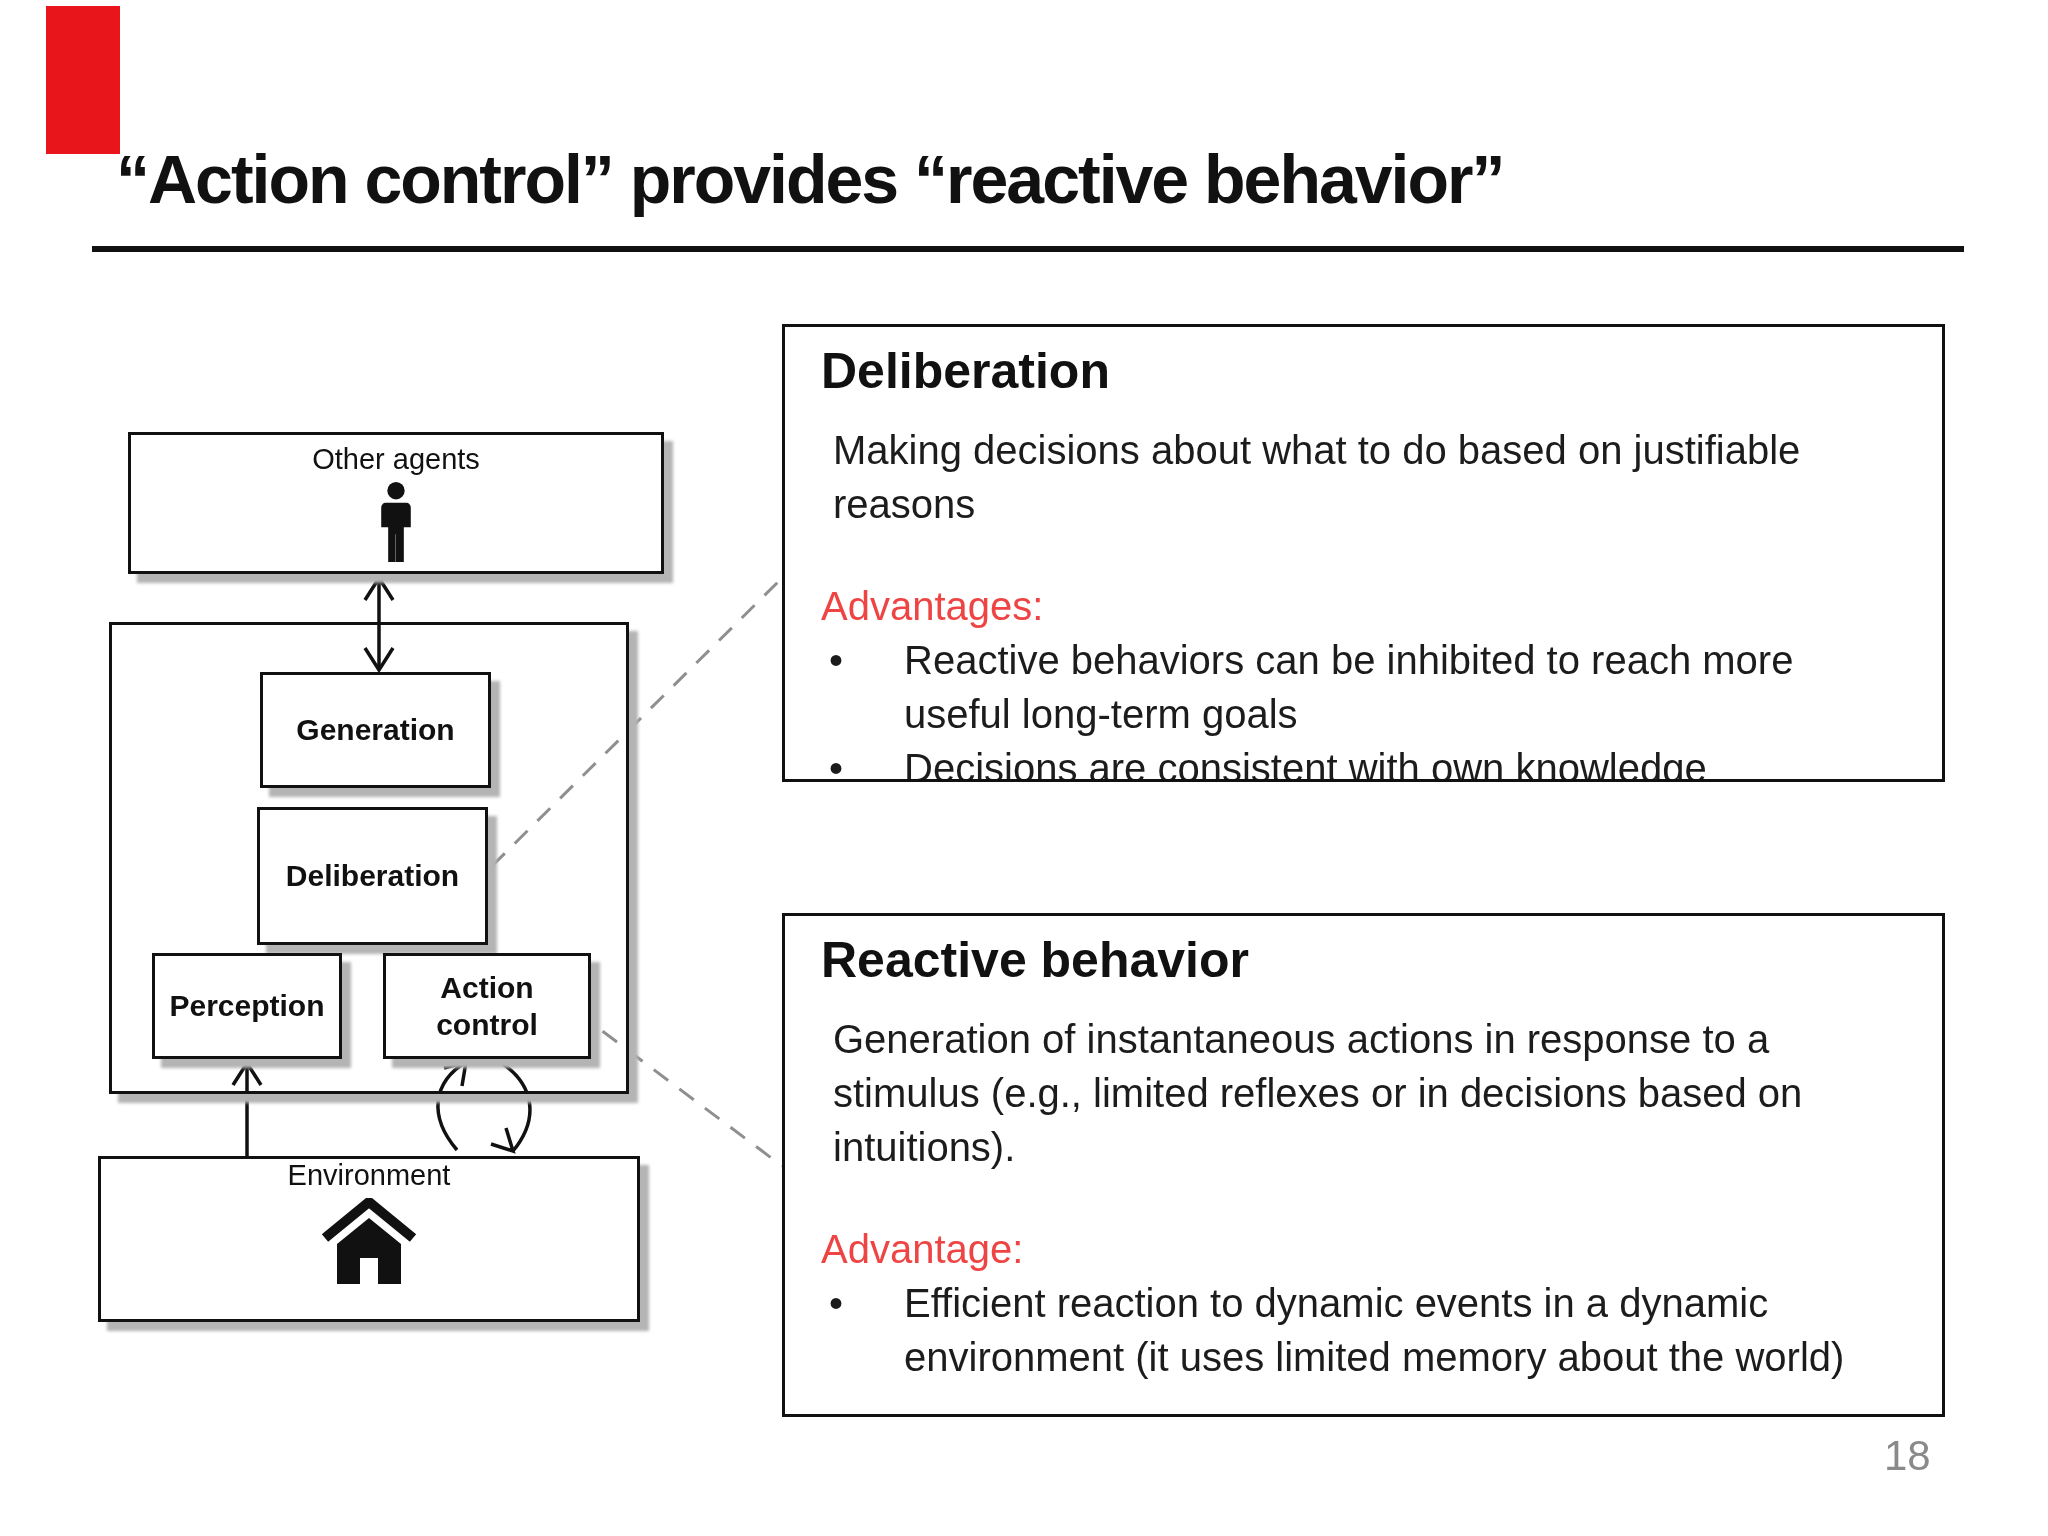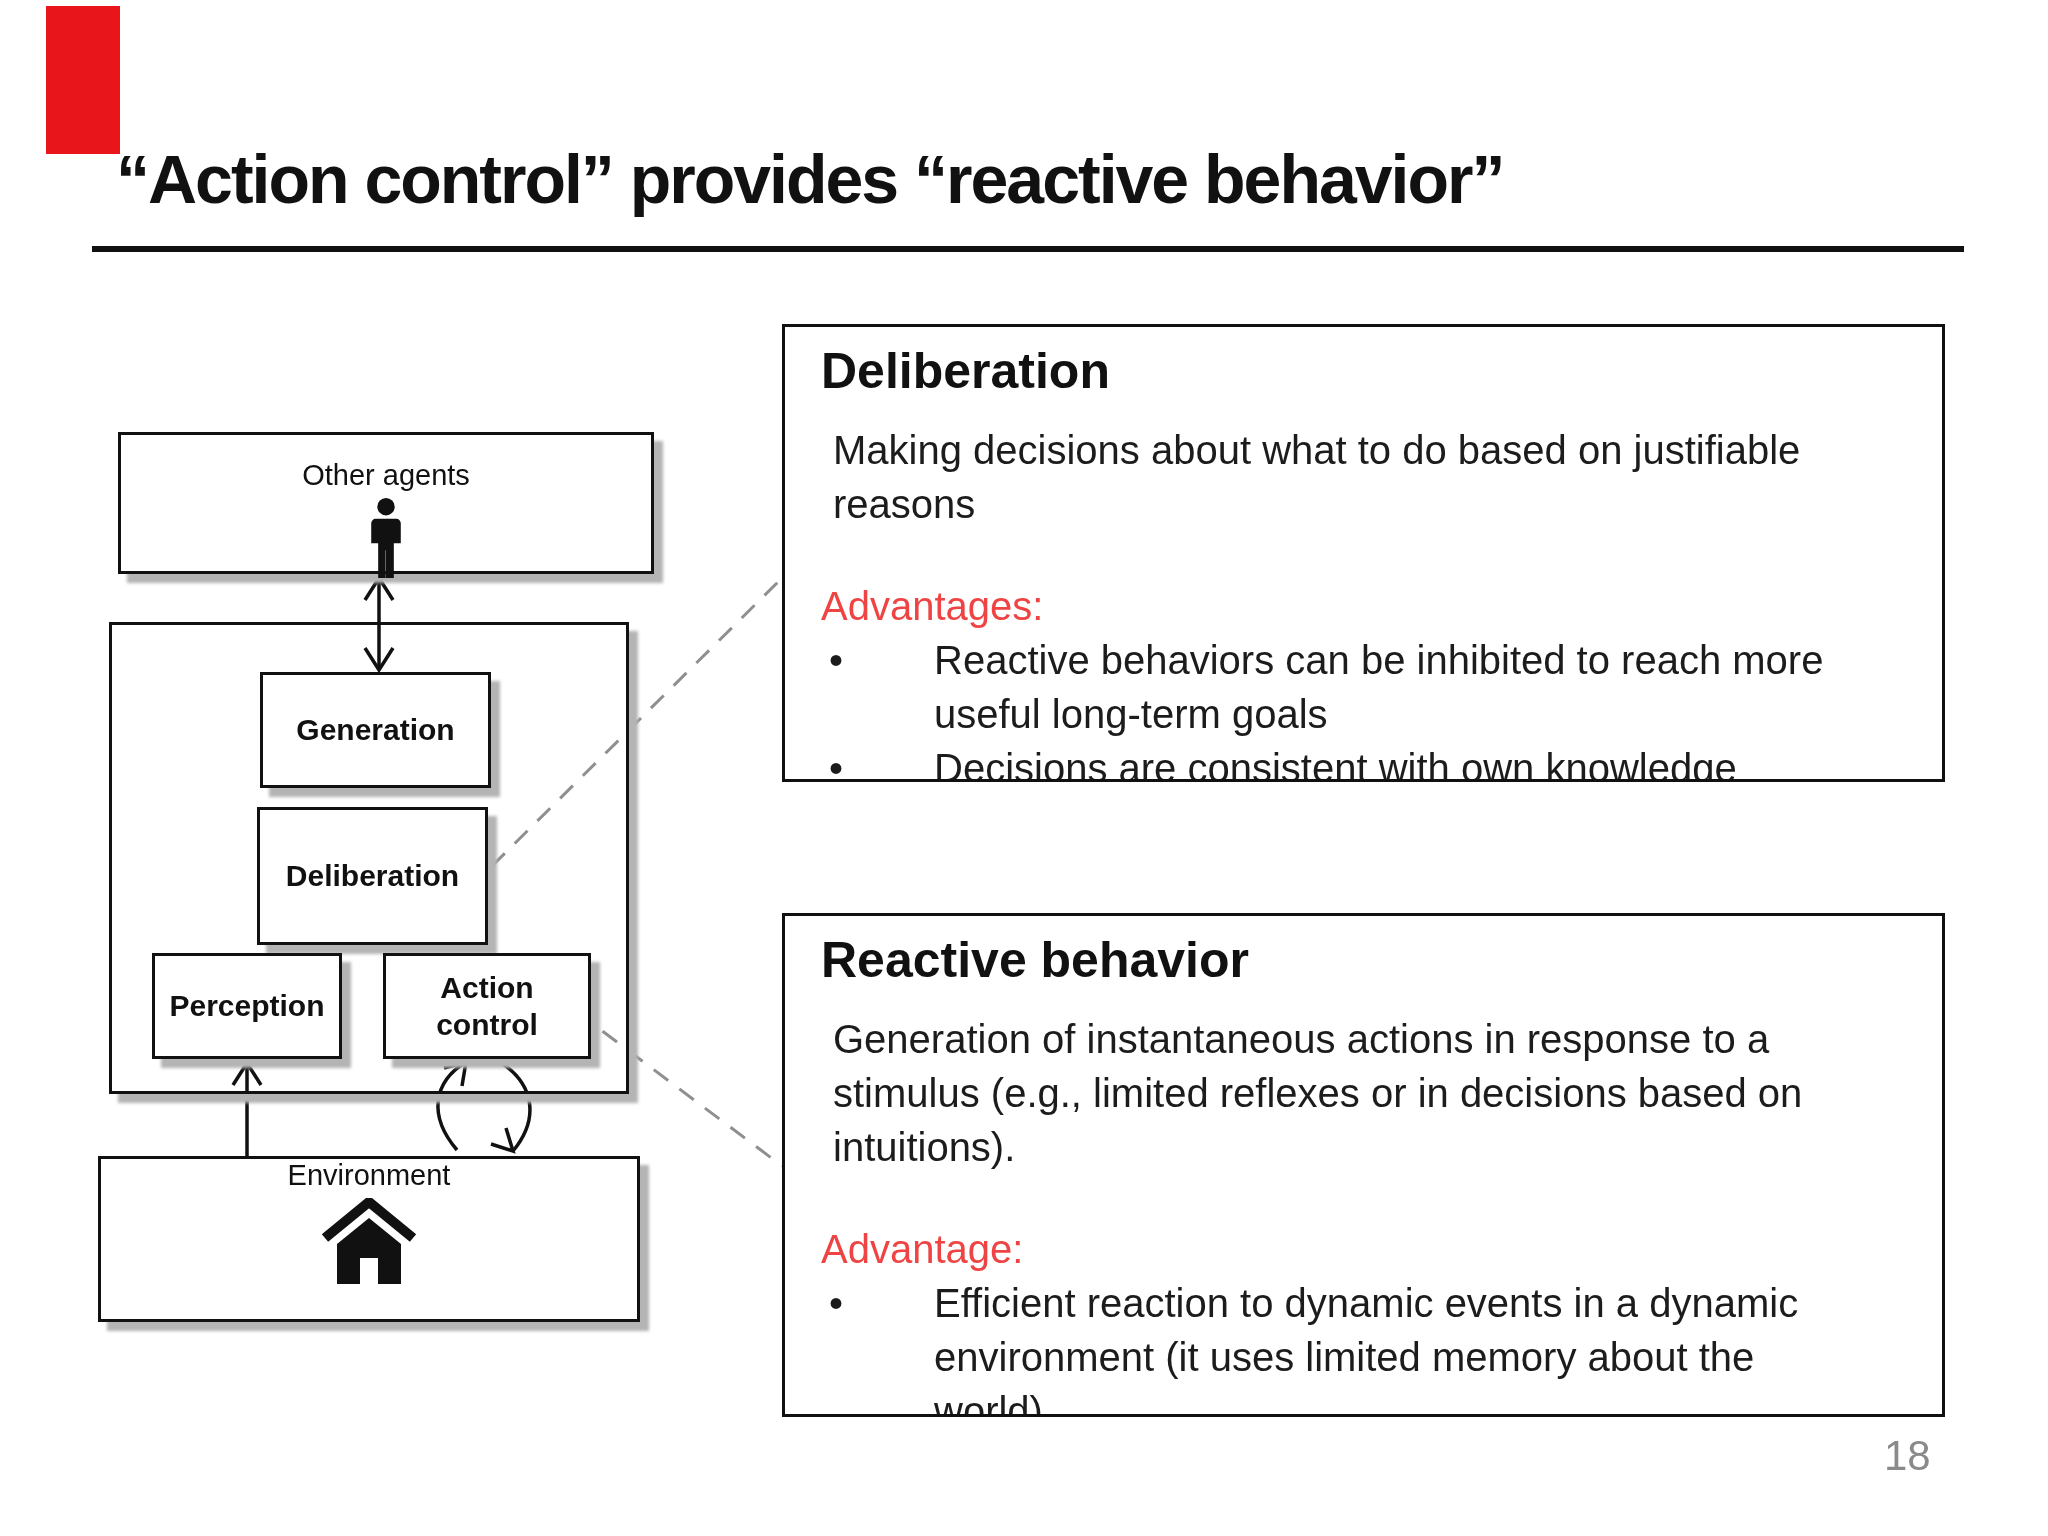--- a/index.html
+++ b/index.html
@@ -15,41 +15,41 @@
     font-size:68px;font-weight:700;letter-spacing:-2px;color:#111;white-space:nowrap;
   }
   #title-rule{position:absolute;left:92px;top:246px;width:1872px;height:6px;background:#111;}
   
   .dbox{
     position:absolute;background:#ffffff;border:3px solid #111;
     box-shadow:9px 9px 3px #b4b4b4;box-sizing:border-box;text-align:center;
   }
   .dbox .lbl-reg{font-size:29px;font-weight:400;color:#111;}
   .dbox .lbl-bold{font-size:30px;font-weight:700;color:#111;line-height:1.25;}
-  #box-other-agents{left:118px;top:432px;width:536px;height:142px;padding-top:24px;}
+  #box-other-agents{left:128px;top:432px;width:536px;height:142px;padding-top:8px;}
   #box-container{left:109px;top:622px;width:520px;height:472px;background:transparent;}
   #box-interaction{left:260px;top:672px;width:231px;height:116px;display:flex;align-items:center;justify-content:center;}
   #box-deliberation{left:257px;top:807px;width:231px;height:138px;display:flex;align-items:center;justify-content:center;}
   #box-perception{left:152px;top:953px;width:190px;height:106px;display:flex;align-items:center;justify-content:center;}
   #box-action-control{left:383px;top:953px;width:208px;height:106px;display:flex;align-items:center;justify-content:center;}
   #box-environment{left:98px;top:1156px;width:542px;height:166px;}
   .icon-wrap{display:flex;justify-content:center;margin-top:6px;}
   
   .panel{
     position:absolute;background:#ffffff;border:3px solid #111;box-sizing:border-box;
     padding:16px 70px 0 36px;overflow:hidden;
   }
   #panel-deliberation{left:782px;top:324px;width:1163px;height:458px;}
   #panel-reactive{left:782px;top:913px;width:1163px;height:504px;}
   .panel h2{margin:0;font-size:50px;font-weight:700;line-height:1.15;color:#111;}
   .panel p.desc{margin:22px 0 0 12px;font-size:40px;line-height:1.35;color:#1c1c1c;}
   .panel p.advlabel{margin:48px 0 0 0;font-size:40px;line-height:1.35;color:#ef4444;}
   .bullet-row{display:flex;margin:0;font-size:40px;line-height:1.35;color:#1c1c1c;}
   .bullet-row .dot{width:75px;flex:0 0 75px;text-align:left;padding-left:8px;}
-  .bullet-row .btxt{flex:1;margin-left:30px;}
+  .bullet-row .btxt{flex:1;}
   
   #page-num{position:absolute;left:1884px;top:1432px;font-size:42px;color:#8a8a8a;}
   
   #connectors{position:absolute;left:0;top:0;width:2048px;height:1536px;pointer-events:none;}
 </style>
 </head>
 <body>
 
 <div id="slide">
 

